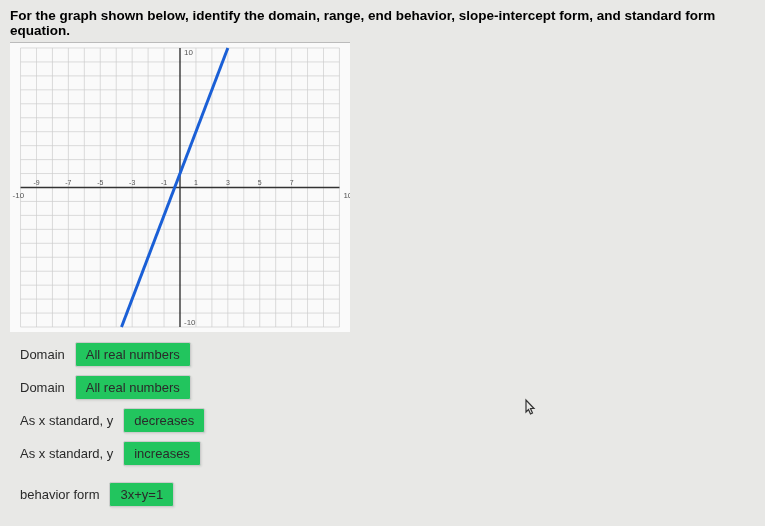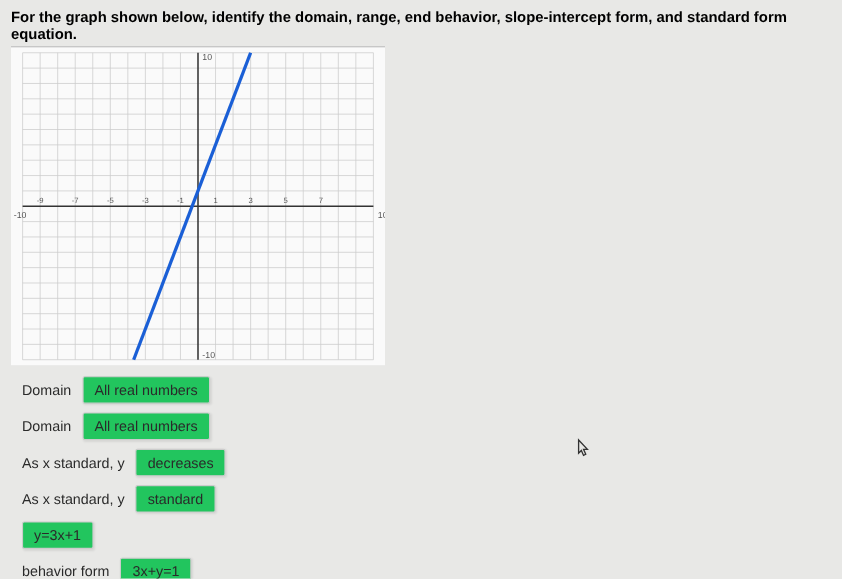--- a/index.html
+++ b/index.html
@@ -147,24 +147,23 @@
   <div class="answer-row">
     <span class="answer-label">Domain</span>
     <span class="answer-value">All real numbers</span>
   </div>
   <div class="answer-row">
     <span class="answer-label">As x standard, y</span>
     <span class="answer-value">decreases</span>
   </div>
   <div class="answer-row">
     <span class="answer-label">As x standard, y</span>
-    <span class="answer-value">standard</span>
+    <span class="answer-value">increases</span>
   </div>
   <div class="answer-row">
-    <span class="answer-value">y=3x+1</span>
   </div>
   <div class="answer-row">
     <span class="answer-label">behavior form</span>
     <span class="answer-value">3x+y=1</span>
   </div>
 </div>
 
 <div class="cursor-icon">
   <svg width="18" height="20" viewBox="0 0 18 20">
     <path d="M6 2 L6 14 L8.5 11.5 L10.5 16 L12.5 15 L10.5 10.5 L14 10.5 Z" fill="none" stroke="#333" stroke-width="1.2"></path>

